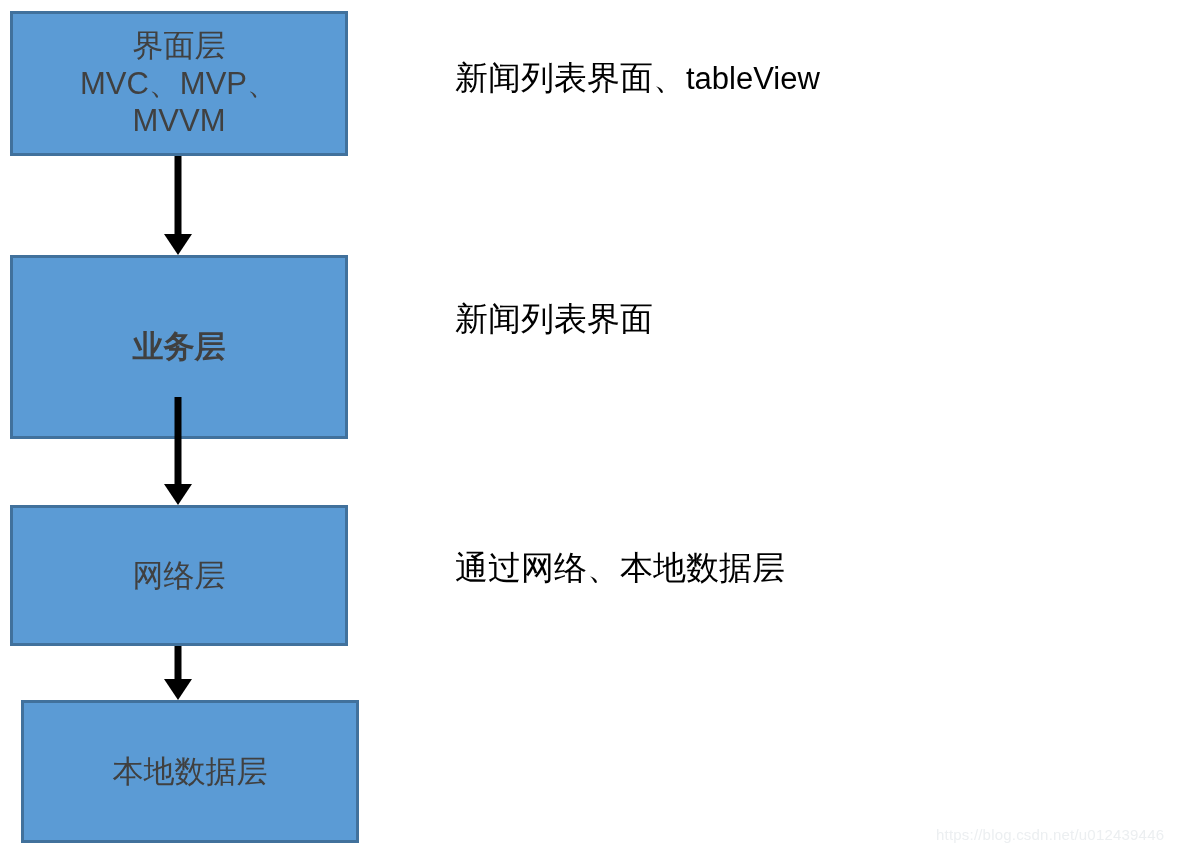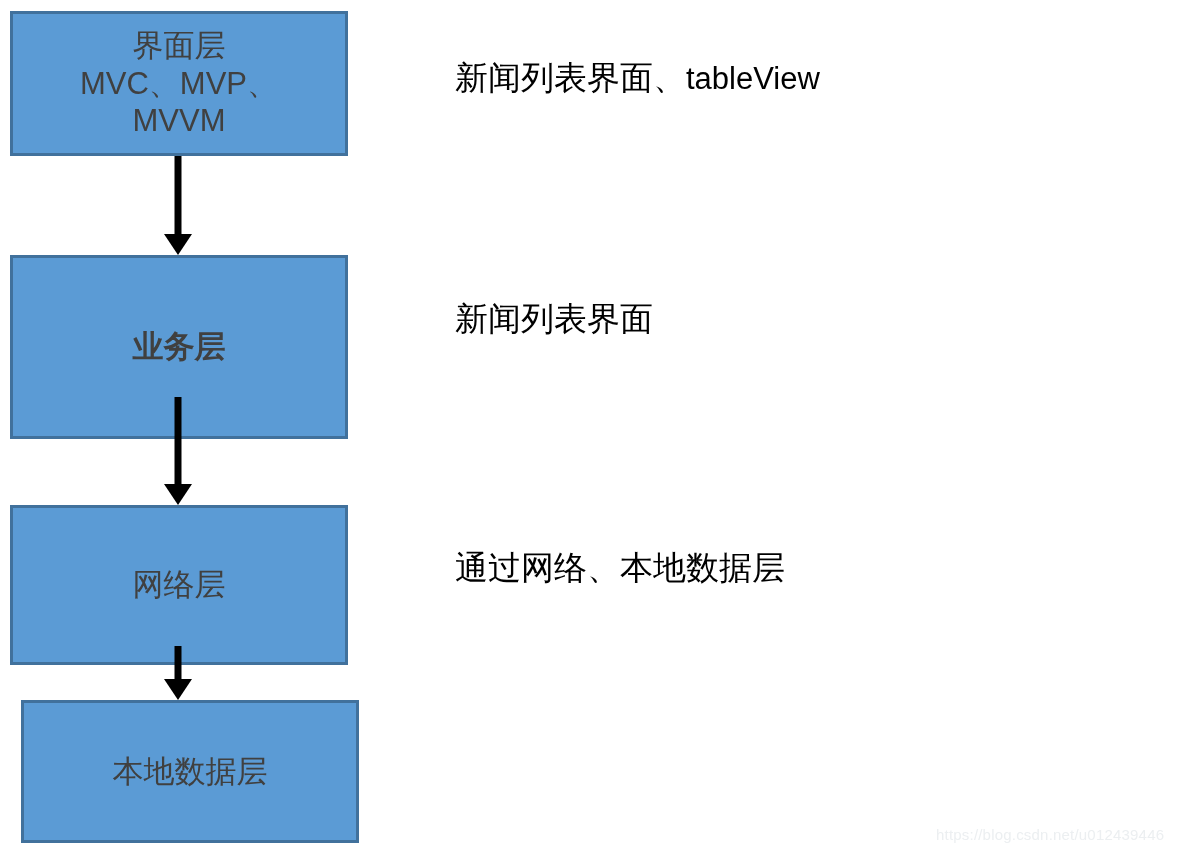--- a/index.html
+++ b/index.html
@@ -43,21 +43,21 @@
     white-space: nowrap;
   }
   .layer-box .lat-sub {
     font-family: "Liberation Sans", "DejaVu Sans", sans-serif;
     font-size: 31px;
     white-space: nowrap;
   }
 
   #box-ui      { left: 10px;  top: 11px;  width: 338px; height: 145px; }
   #box-biz     { left: 10px;  top: 255px; width: 338px; height: 184px; font-weight: bold; }
-  #box-net     { left: 10px;  top: 505px; width: 338px; height: 160px; }
+  #box-net     { left: 10px;  top: 505px; width: 338px; height: 141px; }
   #box-local   { left: 21px;  top: 700px; width: 338px; height: 143px; }
 
   
   .arrow {
     position: absolute;
     left: 0;
     top: 0;
   }
 
   

